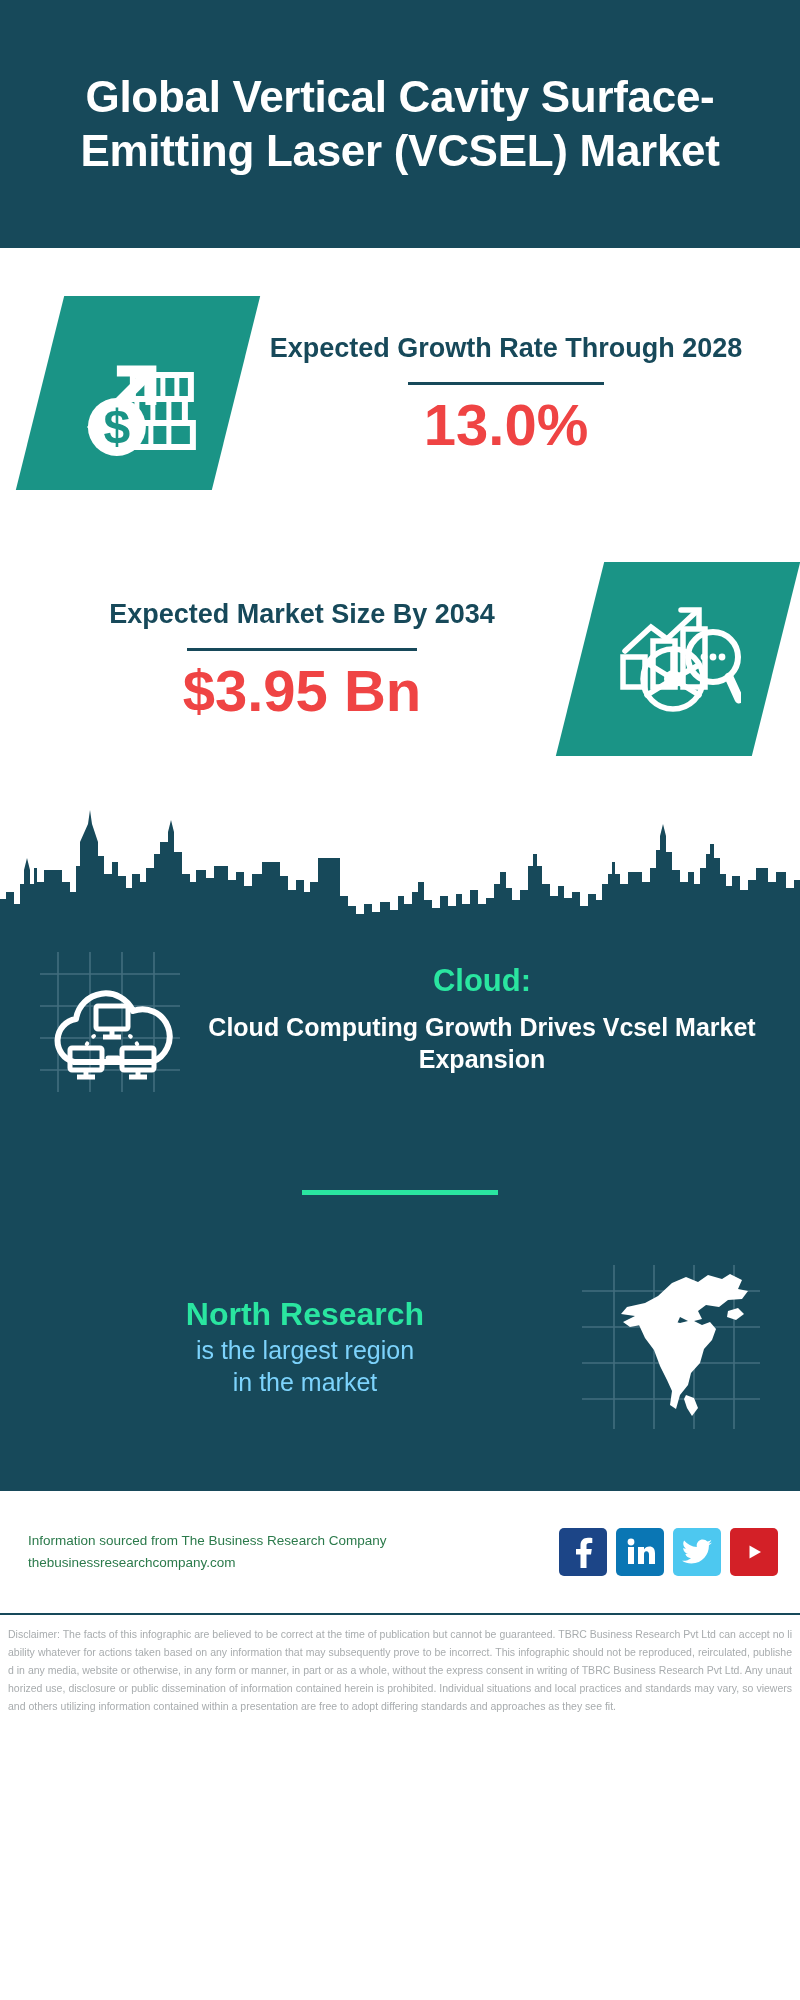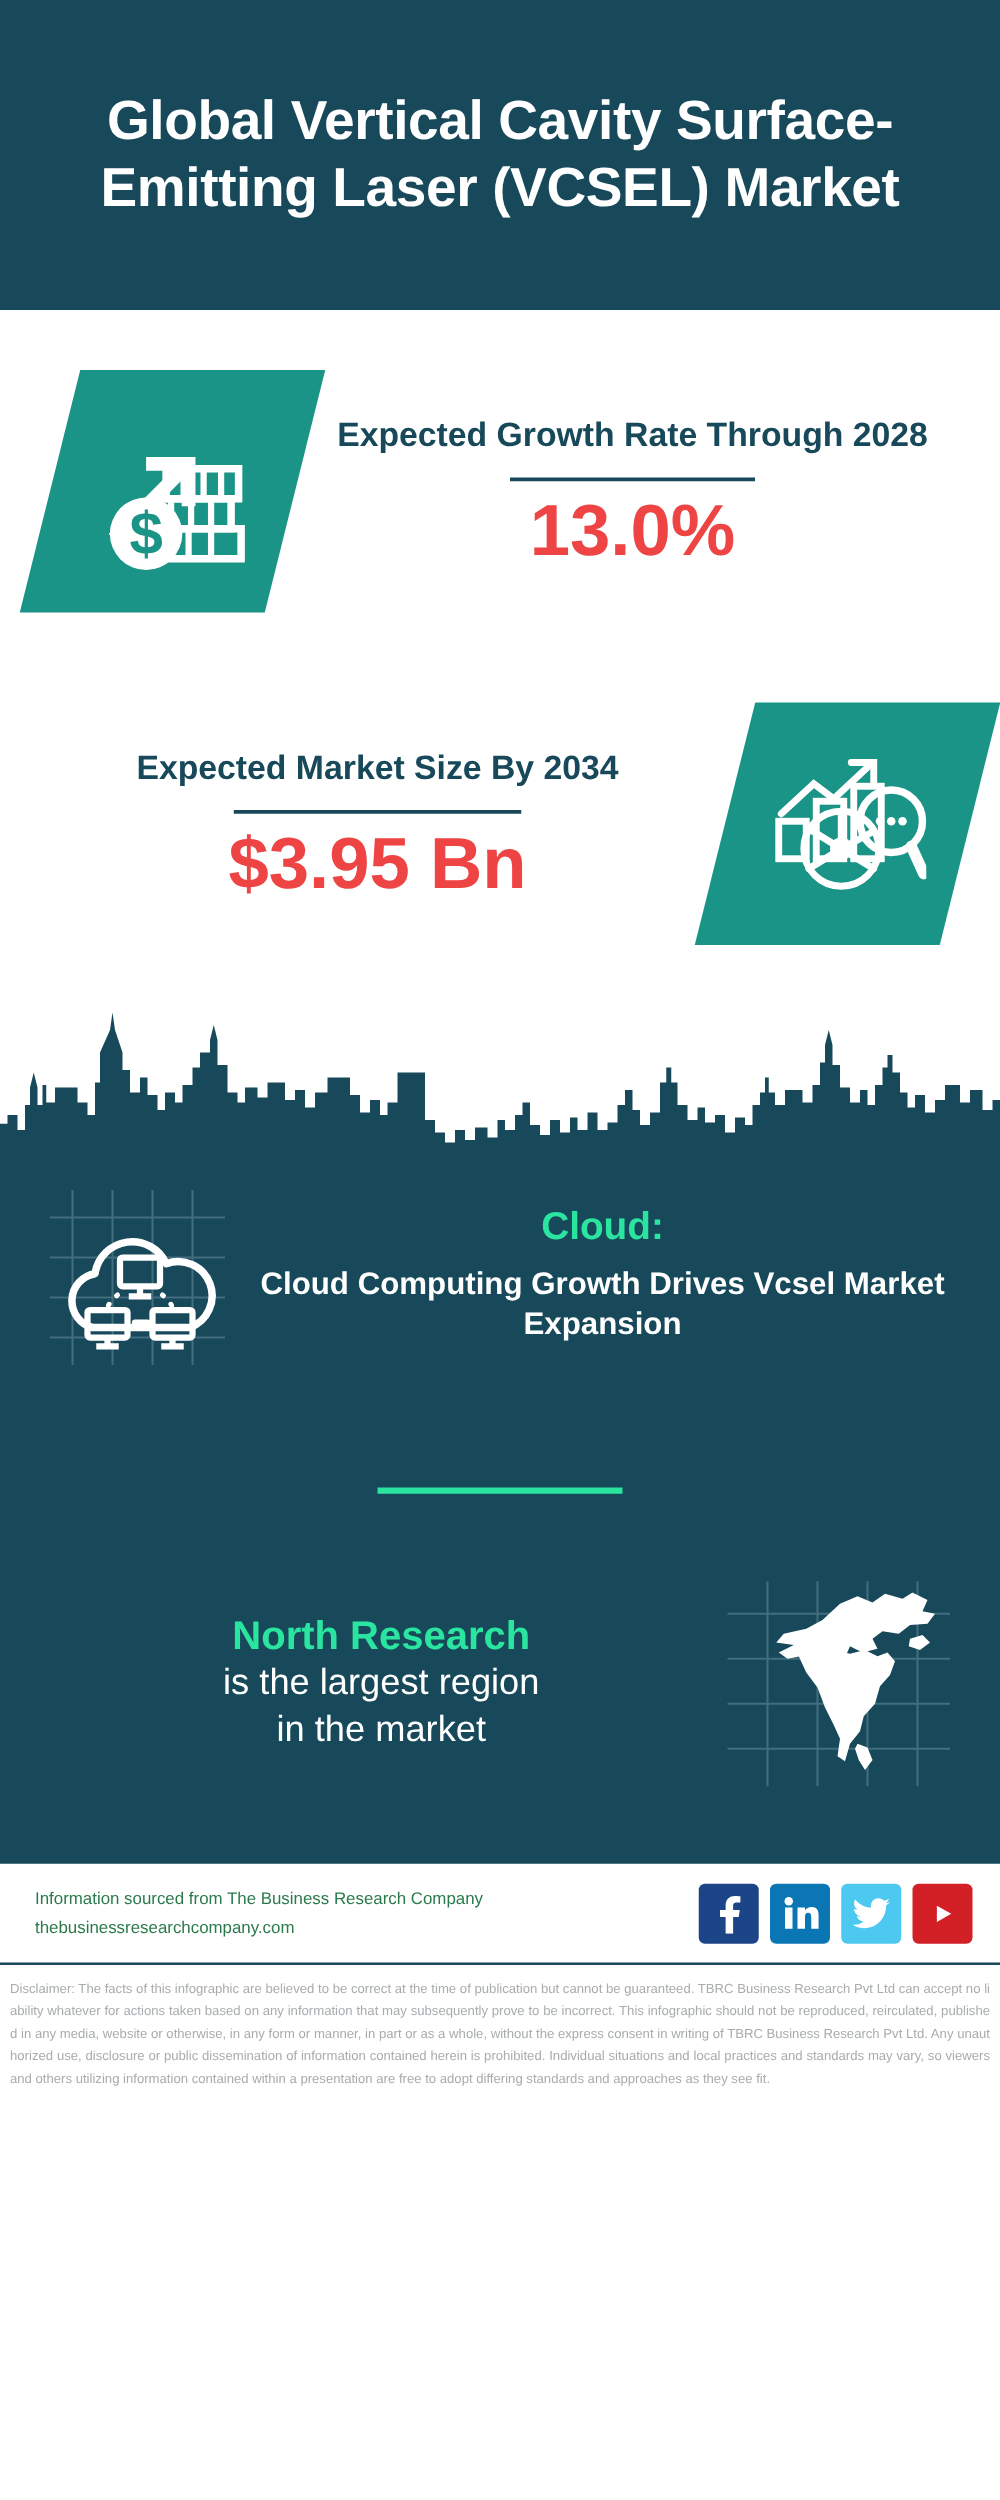--- a/index.html
+++ b/index.html
@@ -130,30 +130,30 @@
     padding: 0 34px 60px 34px;
   }
   .region-text { flex: 1; text-align: center; }
   .region-name {
     color: #2ae5a0;
     font-size: 32px;
     font-weight: bold;
     line-height: 1.25;
   }
   .region-sub {
-    color: #ffffff;
-    font-size: 29px;
+    color: #7dd3fc;
+    font-size: 25px;
     line-height: 1.3;
   }
   .map-box { width: 190px; height: 170px; flex: none; }
 
   
   .footer {
     background: #ffffff;
-    height: 81px;
+    height: 124px;
     display: flex;
     align-items: center;
     padding: 0 22px 0 28px;
     border-bottom: 2px solid #17495a;
   }
   .footer-text { flex: 1; }
   .footer-line {
     color: #2b7a4b;
     font-size: 13.5px;
     line-height: 1.65;

